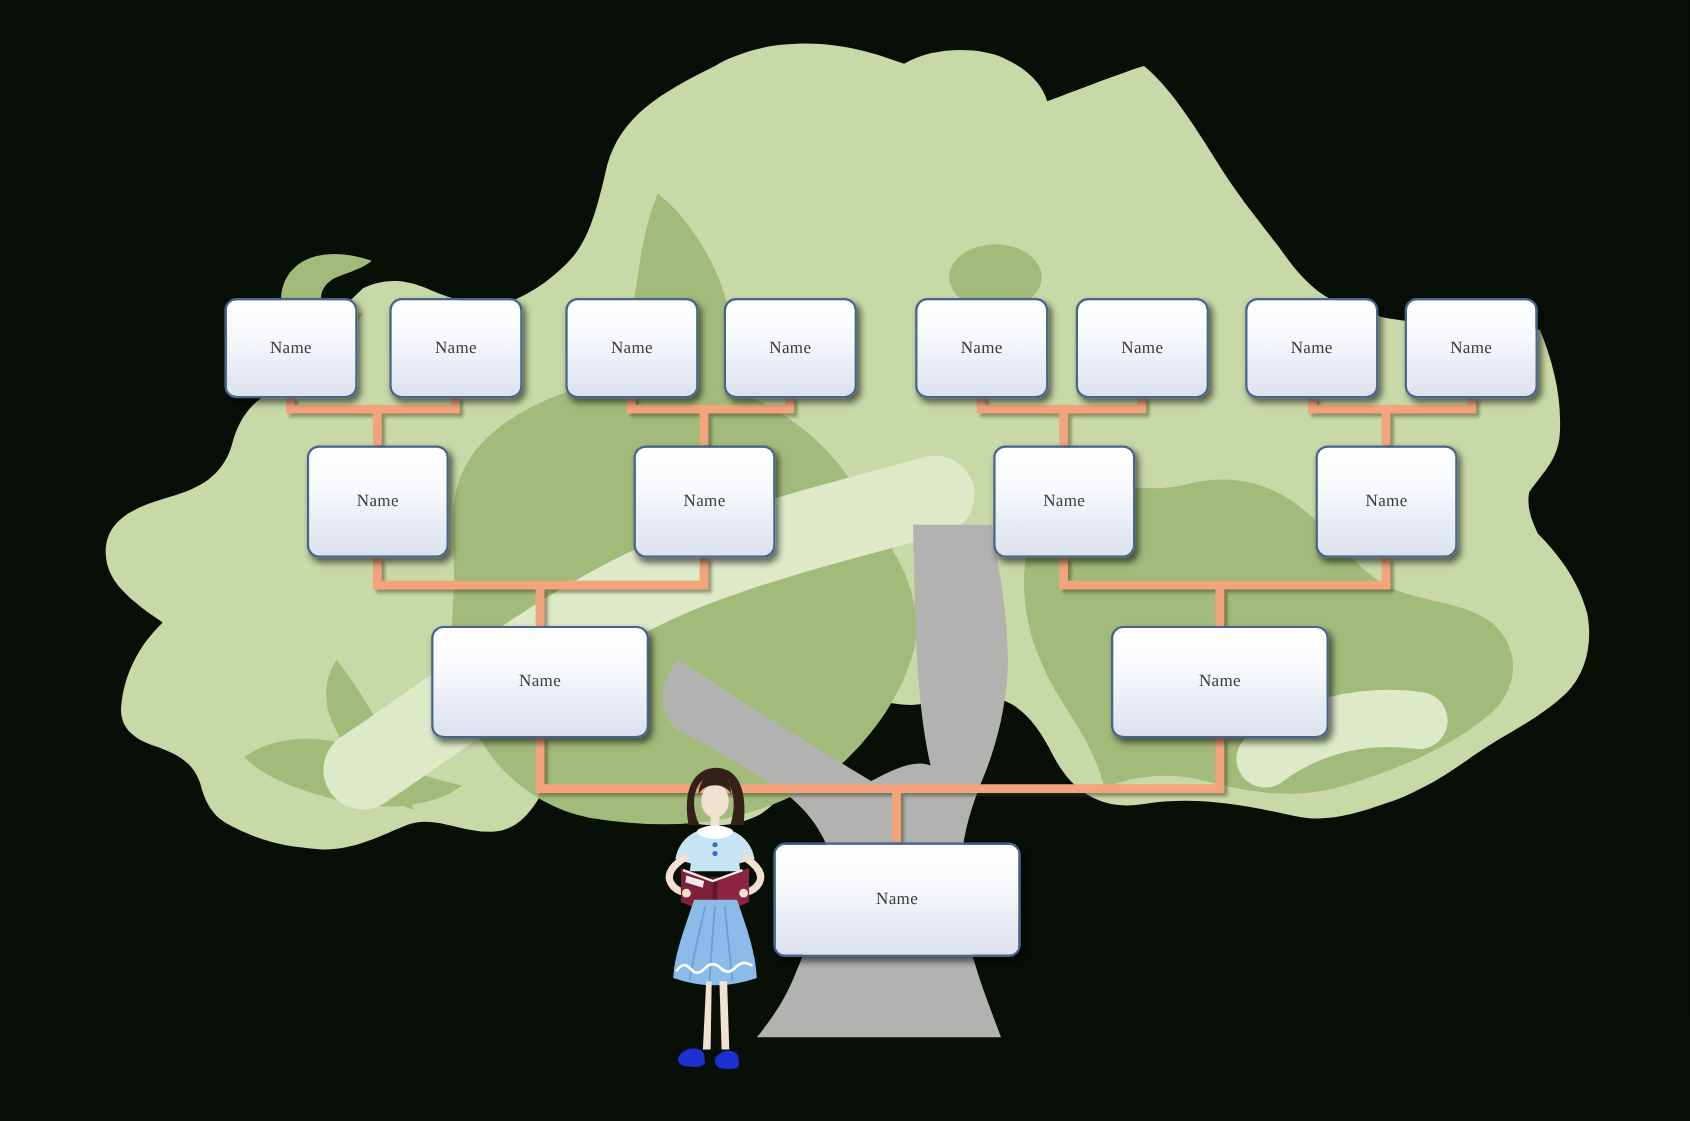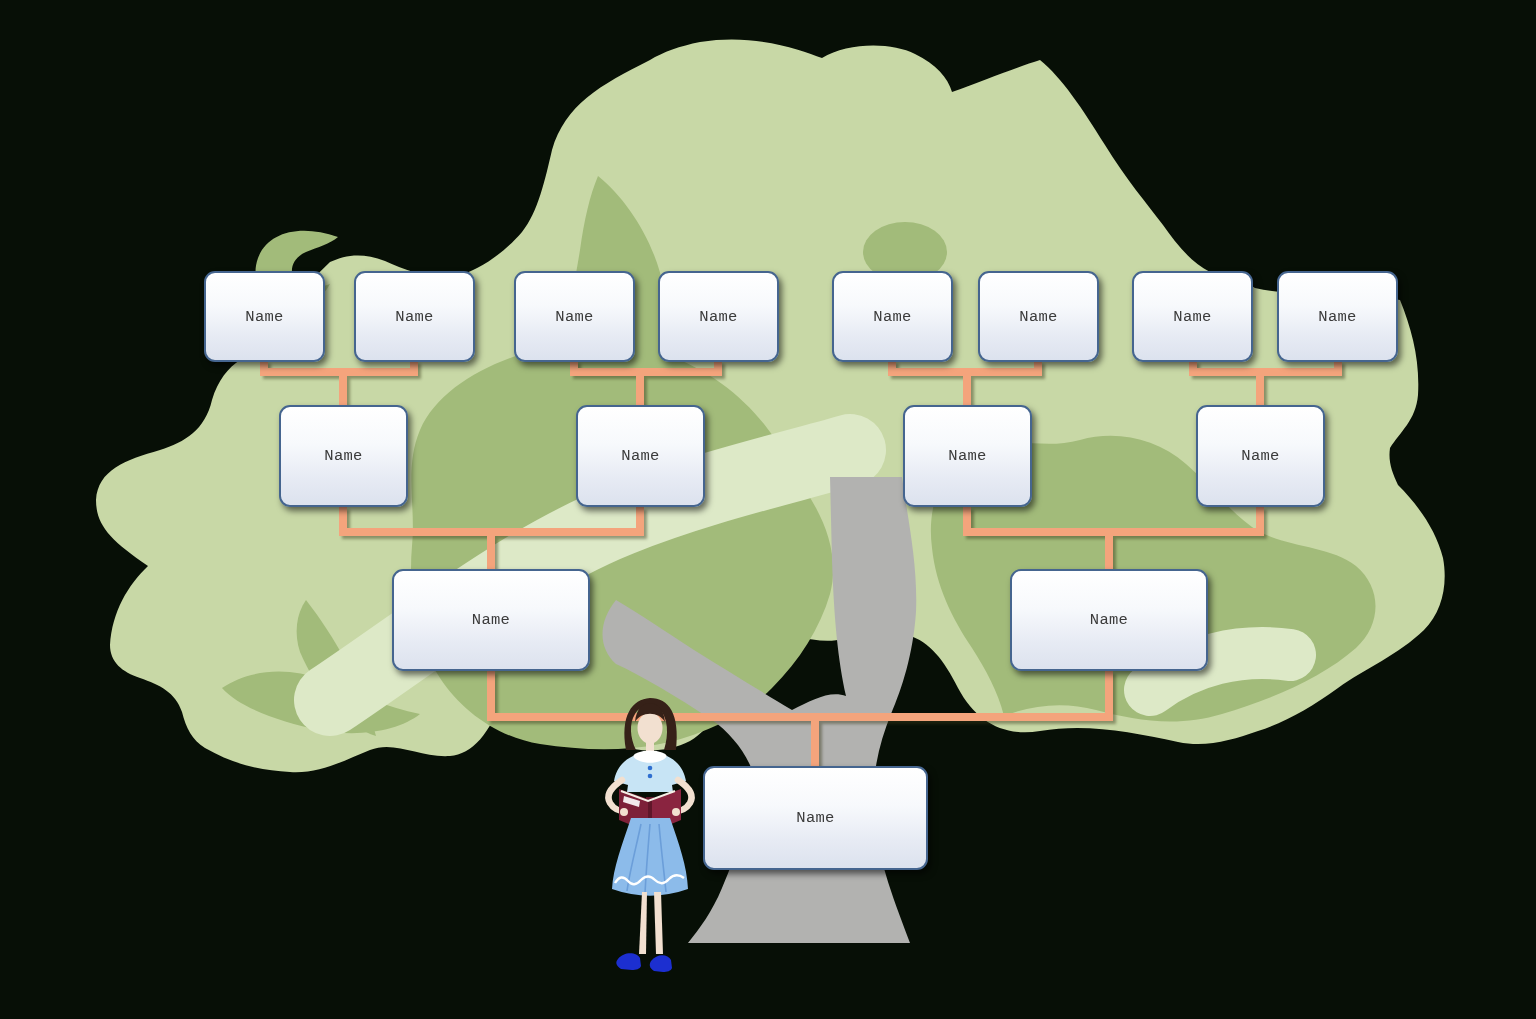--- a/index.html
+++ b/index.html
@@ -1,19 +1,19 @@
 <!DOCTYPE html>
 <html><head>
 <meta charset="utf-8">
 <style>
   html,body{margin:0;padding:0;background:#070f06;}
   .stage{
     position:relative;width:1536px;height:1019px;overflow:hidden;
     background:#070f06;
-    font-family:Liberation Mono, monospace;
+    font-family:Liberation Serif, serif;
   }
   .scene{position:absolute;left:0;top:0;width:1536px;height:1019px;display:block;}
   .connectors{filter:drop-shadow(3px 3px 1.5px rgba(55,55,25,0.45));}
   .node{
     position:absolute;box-sizing:border-box;
     border:2px solid #45658f;border-radius:11px;
     background:linear-gradient(180deg,#ffffff 0%,#f7f9fc 38%,#e7ebf4 72%,#dce2ee 100%);
     box-shadow:3px 4px 6px rgba(0,0,0,0.55), inset 0 1px 0 rgba(255,255,255,0.95);
     display:flex;align-items:center;justify-content:center;
     font-size:15.5px;color:#3b3b3b;letter-spacing:0.3px;

